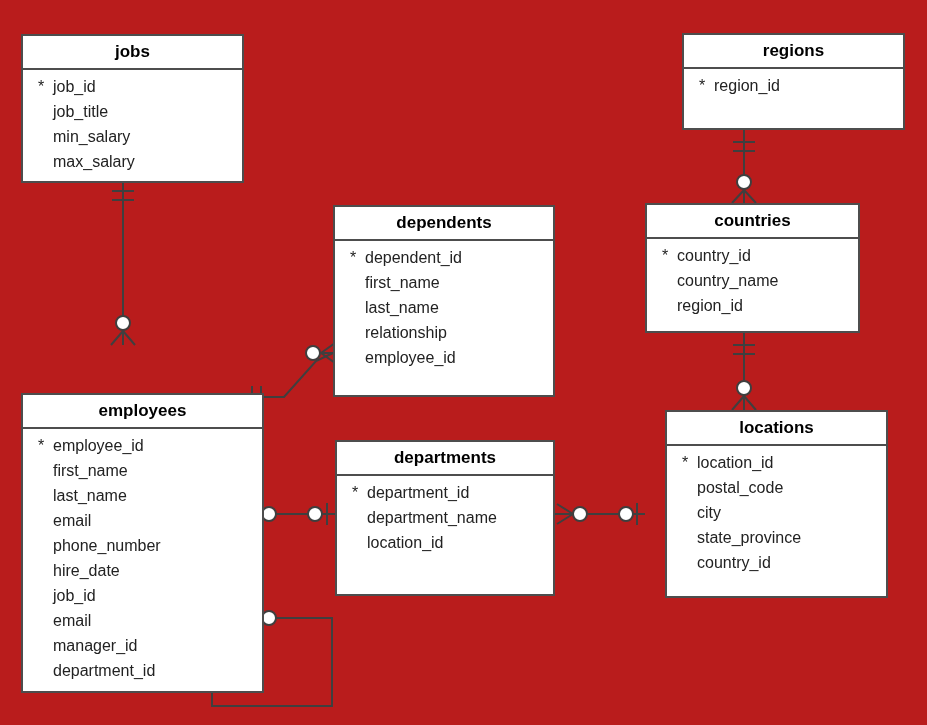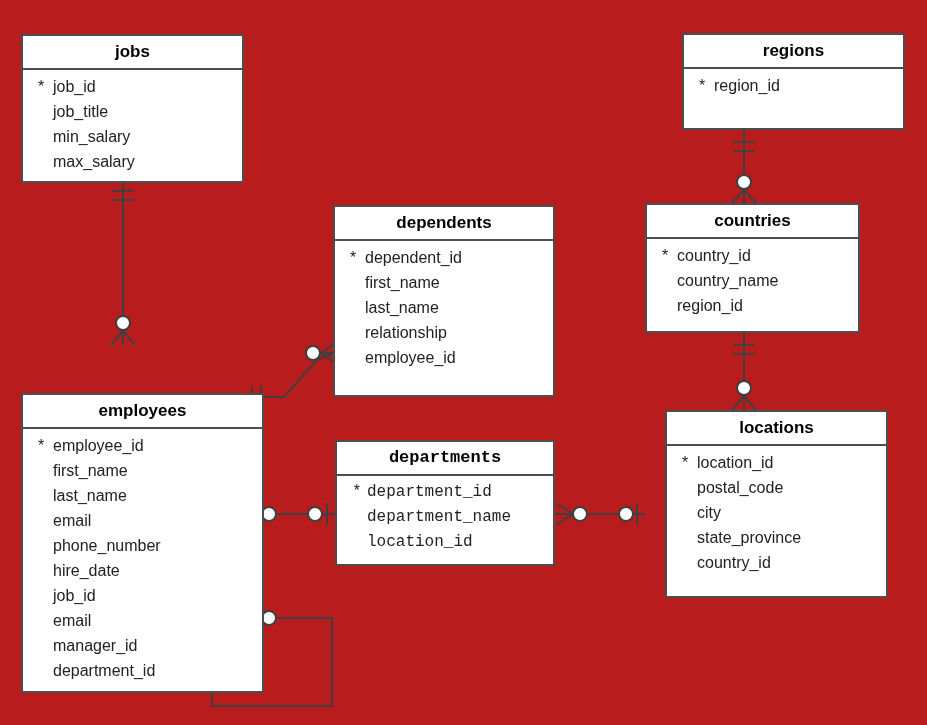--- a/index.html
+++ b/index.html
@@ -216,21 +216,21 @@
       </div>
       <div class="field">
         <span>relationship</span>
       </div>
       <div class="field">
         <span>employee_id</span>
       </div>
     </div>
   </div>
 
-  <div class="entity" style="left:335px; top:440px; width:220px; height:126px;font-family:Liberation Mono, monospace;">
+  <div class="entity" style="left:335px; top:440px; width:220px; height:156px;">
     <div class="entity-title">departments</div>
     <div class="entity-fields">
       <div class="field">
         <span class="pk-mark">*</span>
         <span>department_id</span>
       </div>
       <div class="field">
         <span>department_name</span>
       </div>
       <div class="field">

